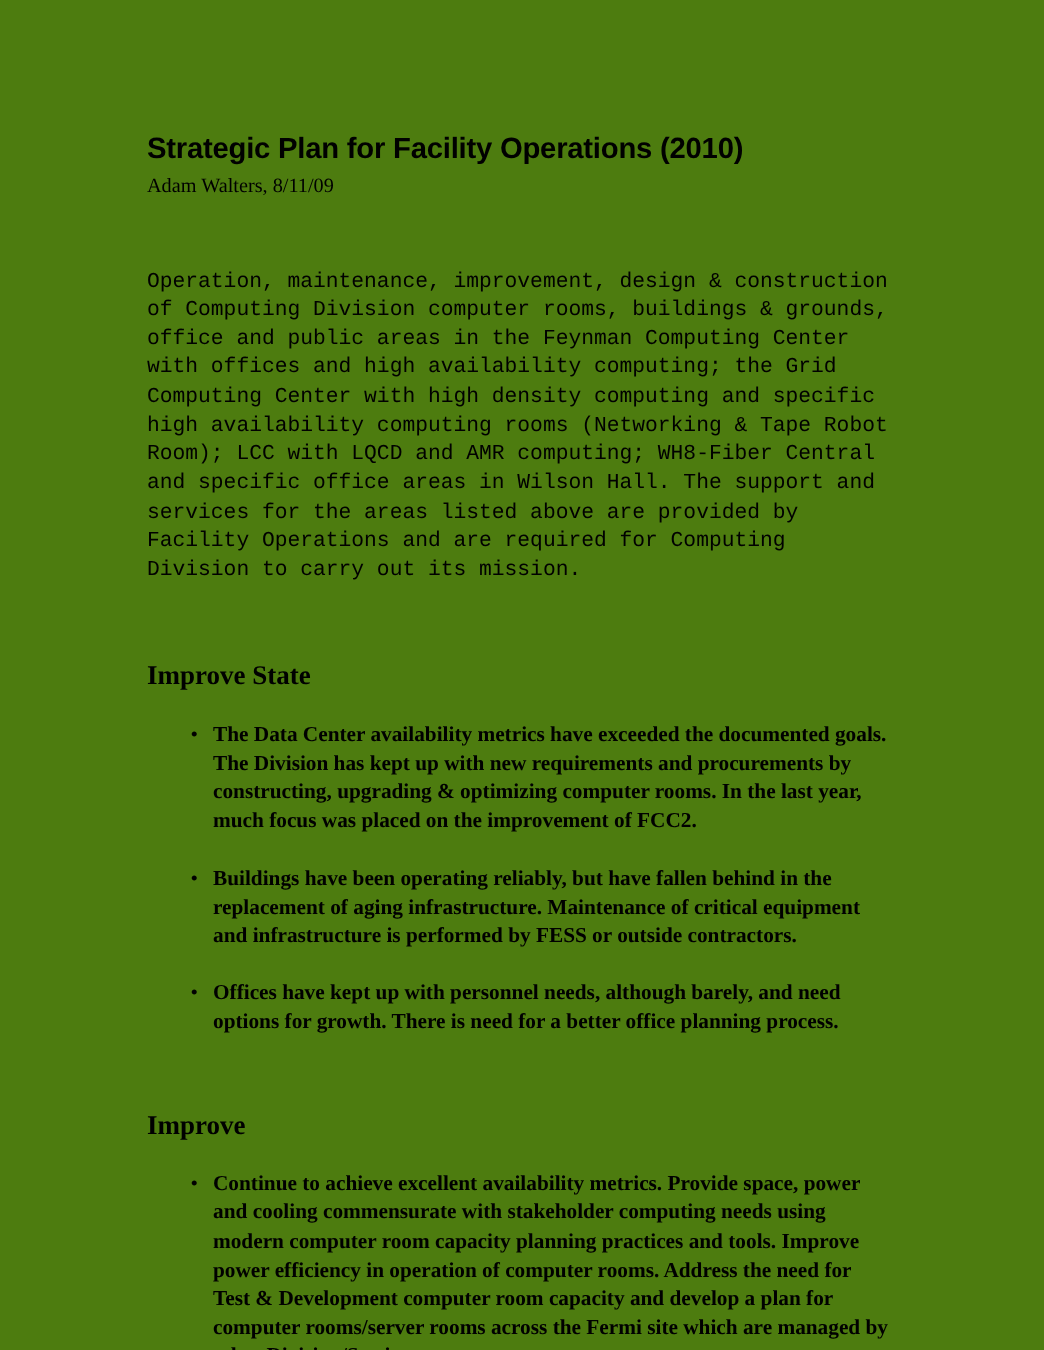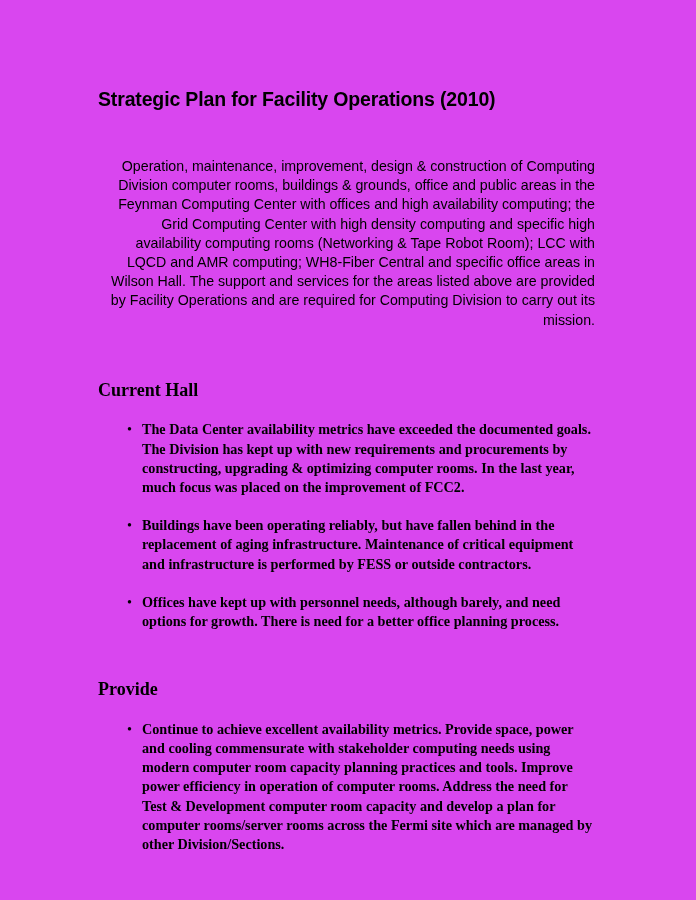--- a/index.html
+++ b/index.html
@@ -13,21 +13,21 @@
     height: 900px;
     overflow: hidden;
     font-family: "Liberation Serif", "DejaVu Serif", serif;
     color: #000000;
     -webkit-font-smoothing: antialiased;
   }
   .page {
     position: relative;
     width: 696px;
     height: 900px;
-    background: #d946ef;
+    background: #4d7c0f;
     box-sizing: border-box;
     padding: 88px 101px 0 98px;
   }
   .doc-title {
     font-family: "Liberation Sans", "DejaVu Sans", sans-serif;
     font-size: 19.5px;
     font-weight: bold;
     letter-spacing: -0.15px;
     line-height: 1.18;
     margin: 0 0 5px 0;
@@ -49,25 +49,25 @@
     font-weight: bold;
     line-height: 1.2;
     margin: 0;
     color: #000;
   }
   .sec-mission   { margin-top: 46px; }
   .sec-current   { margin-top: 50px; }
   .sec-vision    { margin-top: 48px; }
 
   .body-para {
-    font-family: Liberation Sans, sans-serif;
+    font-family: Liberation Mono, monospace;
     font-size: 14.2px;
     line-height: 19.2px;
     margin: 22px 0 0 0;
-    text-align: right;
+    text-align: left;
     color: #000;
   }
   .bullet-list {
     list-style: none;
     margin: 19px 0 0 0;
     padding: 0;
   }
   .bullet-item {
     position: relative;
     font-family: "Liberation Serif", "DejaVu Serif", serif;
@@ -94,45 +94,46 @@
     font-weight: bold;
   }
 </style>
 </head>
 <body>
 
 <div class="page">
 
   <h1 class="doc-title">Strategic Plan for Facility Operations (2010)</h1>
 
+  <p class="byline">Adam Walters, 8/11/09</p>
 
   <section class="section sec-mission">
     <p class="body-para">Operation, maintenance, improvement, design &amp; construction of Computing Division computer rooms, buildings &amp; grounds, office and public areas in the Feynman Computing Center with offices and high availability computing; the Grid Computing Center with high density computing and specific high availability computing rooms (Networking &amp; Tape Robot Room); LCC with LQCD and AMR computing; WH8-Fiber Central and specific office areas in Wilson Hall. The support and services for the areas listed above are provided by Facility Operations and are required for Computing Division to carry out its mission.</p>
   </section>
 
   <section class="section sec-current">
-    <h2 class="section-heading">Current Hall</h2>
+    <h2 class="section-heading">Improve State</h2>
     <ul class="bullet-list">
       <li class="bullet-item">
         <span class="bullet-marker">•</span>
         <span class="bullet-text">The Data Center availability metrics have exceeded the documented goals. The Division has kept up with new requirements and procurements by constructing, upgrading &amp; optimizing computer rooms. In the last year, much focus was placed on the improvement of FCC2.</span>
       </li>
       <li class="bullet-item">
         <span class="bullet-marker">•</span>
         <span class="bullet-text">Buildings have been operating reliably, but have fallen behind in the replacement of aging infrastructure. Maintenance of critical equipment and infrastructure is performed by FESS or outside contractors.</span>
       </li>
       <li class="bullet-item">
         <span class="bullet-marker">•</span>
         <span class="bullet-text">Offices have kept up with personnel needs, although barely, and need options for growth. There is need for a better office planning process.</span>
       </li>
     </ul>
   </section>
 
   <section class="section sec-vision">
-    <h2 class="section-heading">Provide</h2>
+    <h2 class="section-heading">Improve</h2>
     <ul class="bullet-list">
       <li class="bullet-item">
         <span class="bullet-marker">•</span>
         <span class="bullet-text">Continue to achieve excellent availability metrics. Provide space, power and cooling commensurate with stakeholder computing needs using modern computer room capacity planning practices and tools. Improve power efficiency in operation of computer rooms. Address the need for Test &amp; Development computer room capacity and develop a plan for computer rooms/server rooms across the Fermi site which are managed by other Division/Sections.</span>
       </li>
     </ul>
   </section>
 
 </div>
 

